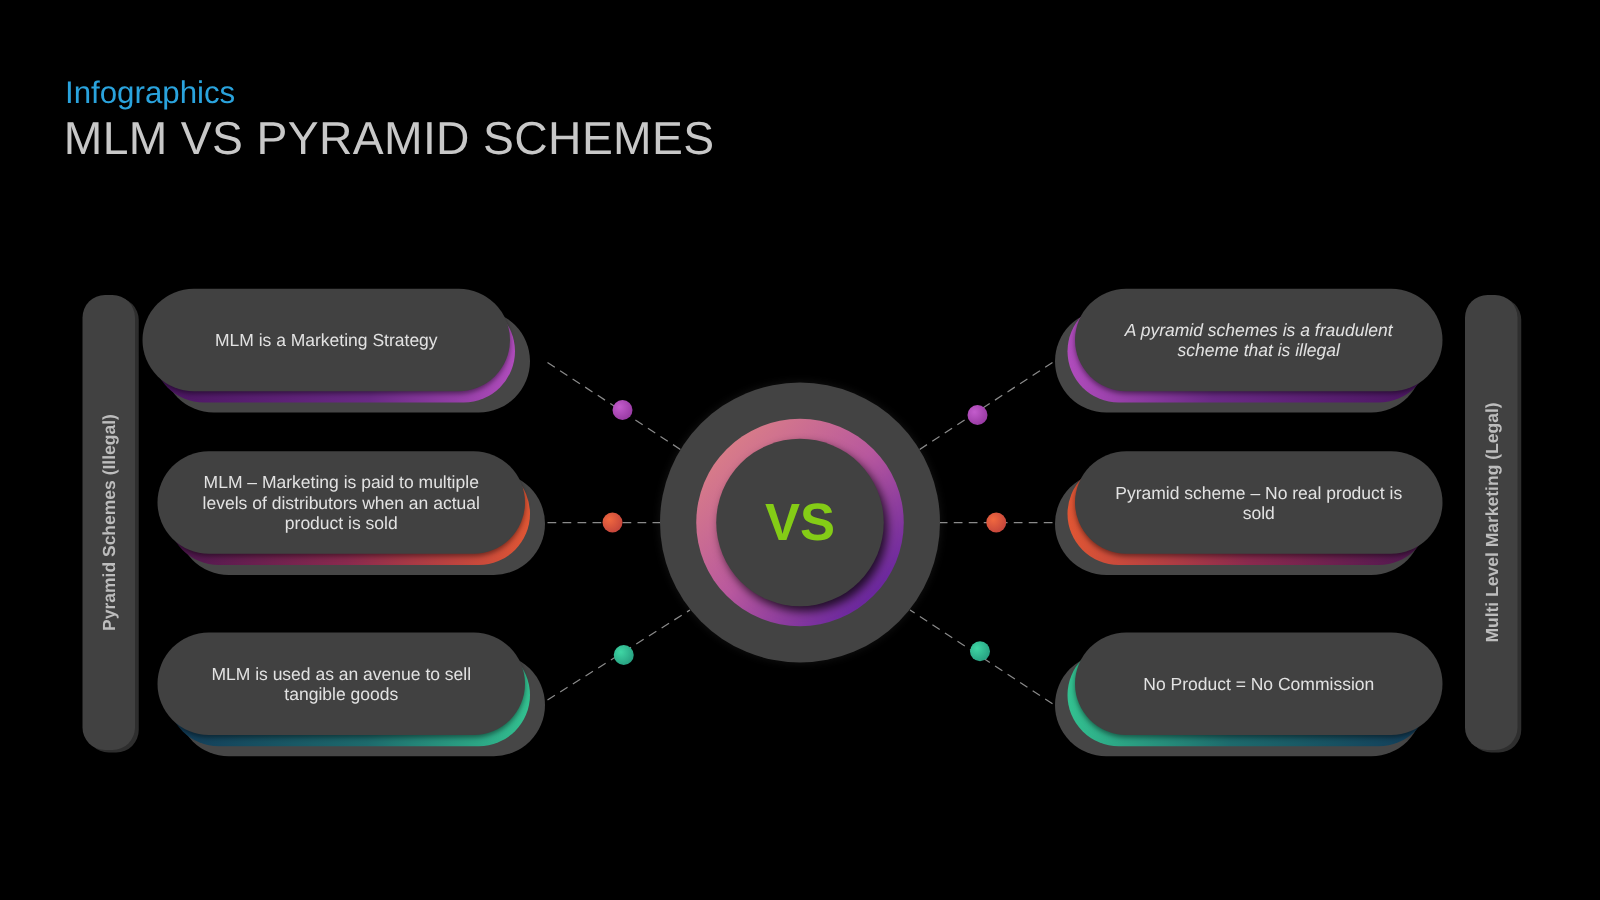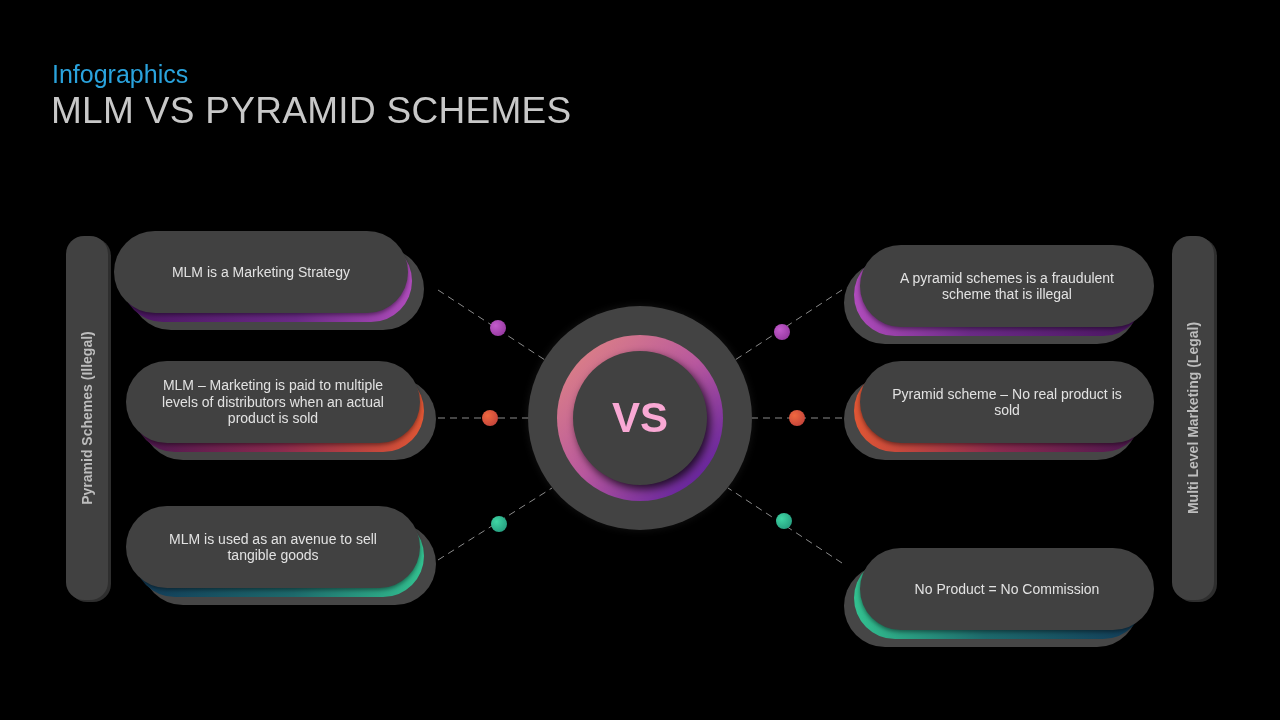--- a/index.html
+++ b/index.html
@@ -14,21 +14,21 @@
   .pill .front{position:absolute;left:0;top:0;width:294px;height:82px;border-radius:41px;background:#414141;display:flex;align-items:center;justify-content:center;text-align:center;box-shadow:0 2px 4px rgba(0,0,0,0.45);}
   .pill .front span{color:#e2e2e2;font-size:14px;line-height:16.5px;padding:0 26px;}
   .pill.left .back{left:16px;top:17px;}
   .pill.left .accent{left:8px;top:9px;}
   .pill.right .back{left:-16px;top:17px;}
   .pill.right .accent{left:-6px;top:9px;}
   svg.lines{position:absolute;left:0;top:0;}
   .vs-outer{position:absolute;left:528px;top:306px;width:224px;height:224px;border-radius:50%;background:#434343;box-shadow:0 0 8px rgba(255,255,255,0.08);}
   .vs-ring{position:absolute;left:557px;top:335px;width:166px;height:166px;border-radius:50%;background:linear-gradient(135deg,#e58a80 0%,#b8589e 50%,#4a139e 100%);}
   .vs-inner{position:absolute;left:573px;top:351px;width:134px;height:134px;border-radius:50%;background:#414141;box-shadow:3px 4px 8px rgba(0,0,0,0.75);display:flex;align-items:center;justify-content:center;}
-  .vs-inner span{font-size:42px;font-weight:bold;color:#f9a8d4;margin-top:0;}
+  .vs-inner span{font-size:42px;font-weight:bold;color:#84cc16;margin-top:0;}
   .dot{position:absolute;width:16px;height:16px;border-radius:50%;}
 </style>
 </head>
 <body>
 
 <div class="subtitle">Infographics</div>
 <div class="title">MLM VS PYRAMID SCHEMES</div>
 
 <svg class="lines" width="1280" height="720">
   <g stroke="#8a8a8a" stroke-width="1" stroke-dasharray="7,5" fill="none">
@@ -63,35 +63,35 @@
     </div>
 </div>
 <div class="pill left" style="left:126px;top:506px;">
   <div class="back"></div>
   <div class="accent" style="background:linear-gradient(90deg,#123a58 0%,#1d6a6c 55%,#33c190 100%);"></div>
   <div class="front">
       <span>MLM is used as an avenue to sell tangible goods</span>
     </div>
 </div>
 
-<div class="pill right" style="left:860px;top:245px;">
+<div class="pill right" style="left:860px;top:231px;font-style:italic;">
   <div class="back"></div>
   <div class="accent" style="background:linear-gradient(270deg,#4a1560 0%,#6a2a86 60%,#b04cbc 100%);"></div>
   <div class="front">
       <span>A pyramid schemes is a fraudulent scheme that is illegal</span>
     </div>
 </div>
 <div class="pill right" style="left:860px;top:361px;text-decoration:underline;">
   <div class="back"></div>
   <div class="accent" style="background:linear-gradient(270deg,#4b1650 0%,#8a2a4e 50%,#e05634 100%);"></div>
   <div class="front">
       <span>Pyramid scheme – No real product is sold</span>
     </div>
 </div>
-<div class="pill right" style="left:860px;top:506px;margin-top:42px;">
+<div class="pill right" style="left:860px;top:506px;">
   <div class="back"></div>
   <div class="accent" style="background:linear-gradient(270deg,#123a58 0%,#1d6a6c 55%,#33c190 100%);"></div>
   <div class="front">
       <span>No Product = No Commission</span>
     </div>
 </div>
 
 <div class="vs-outer"></div>
 <div class="vs-ring"></div>
 <div class="vs-inner">

